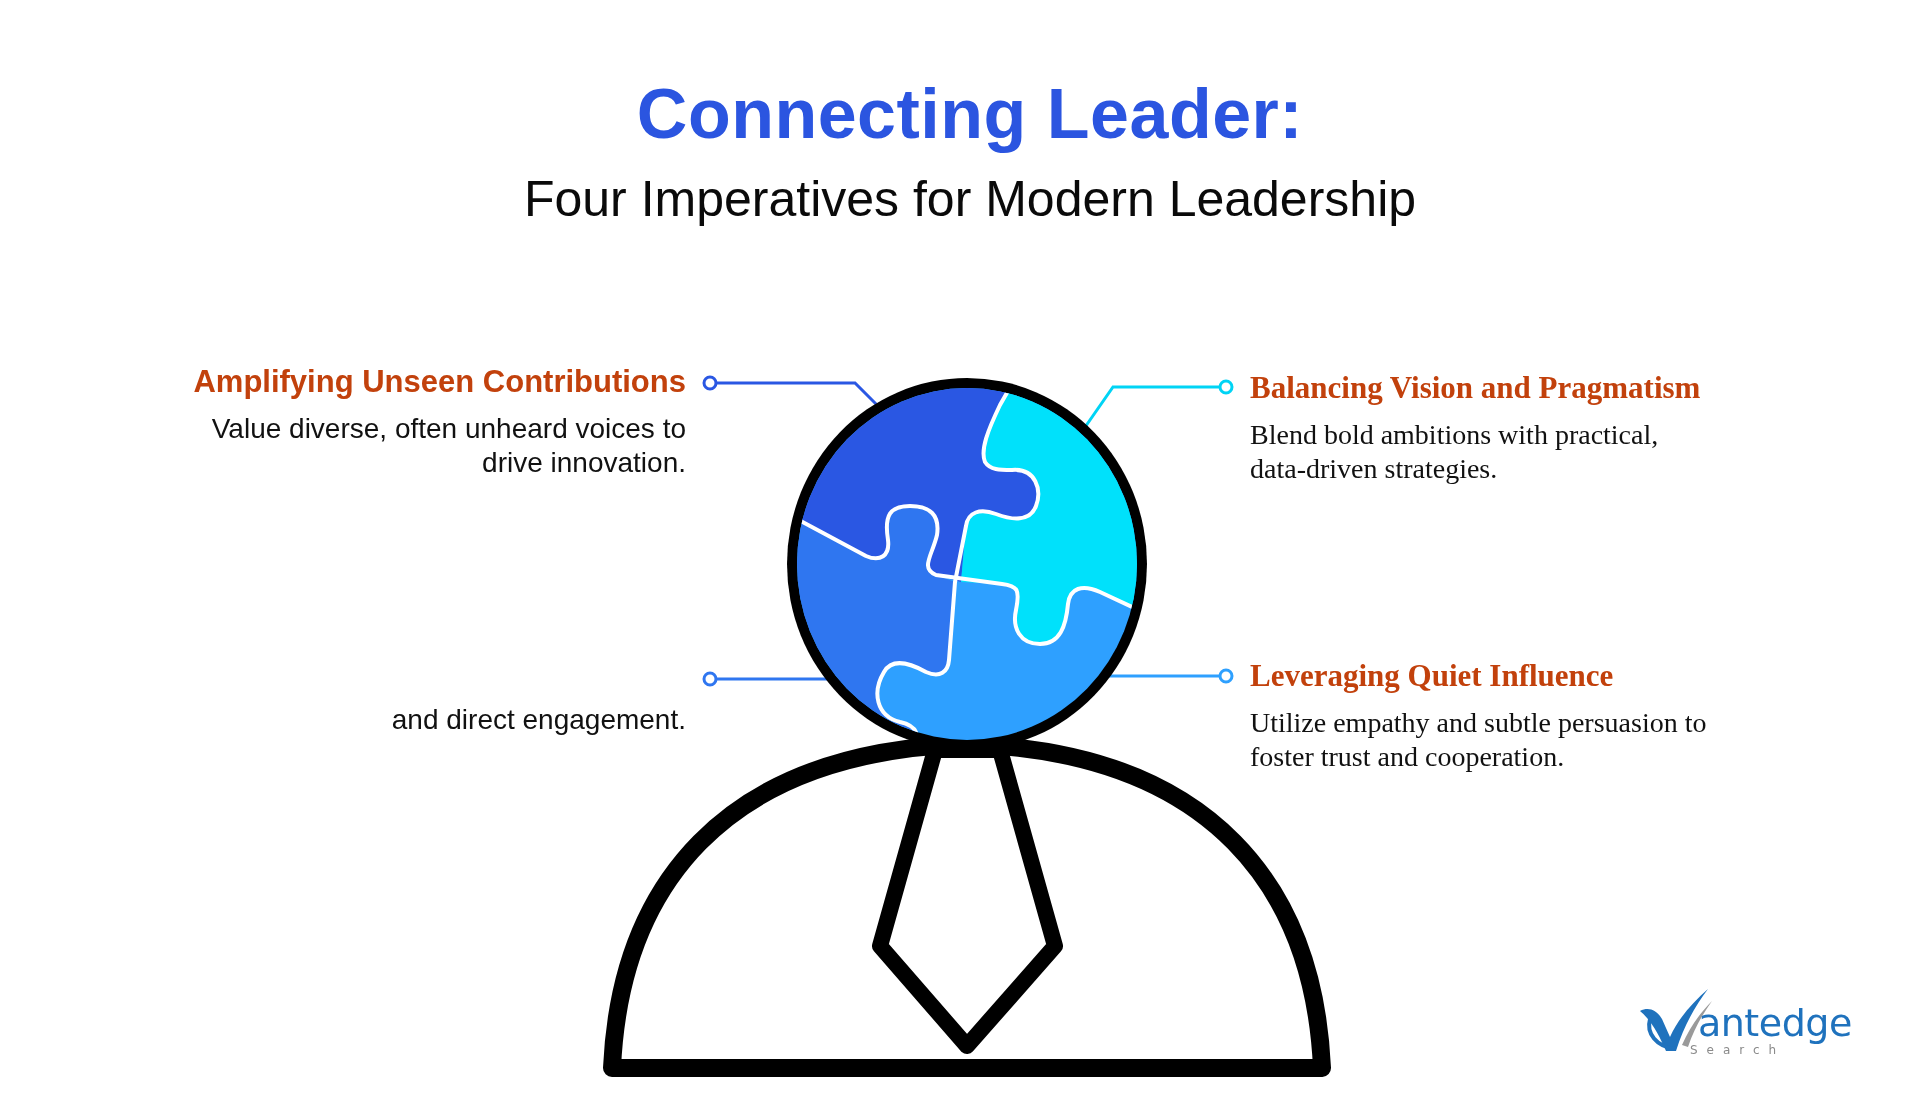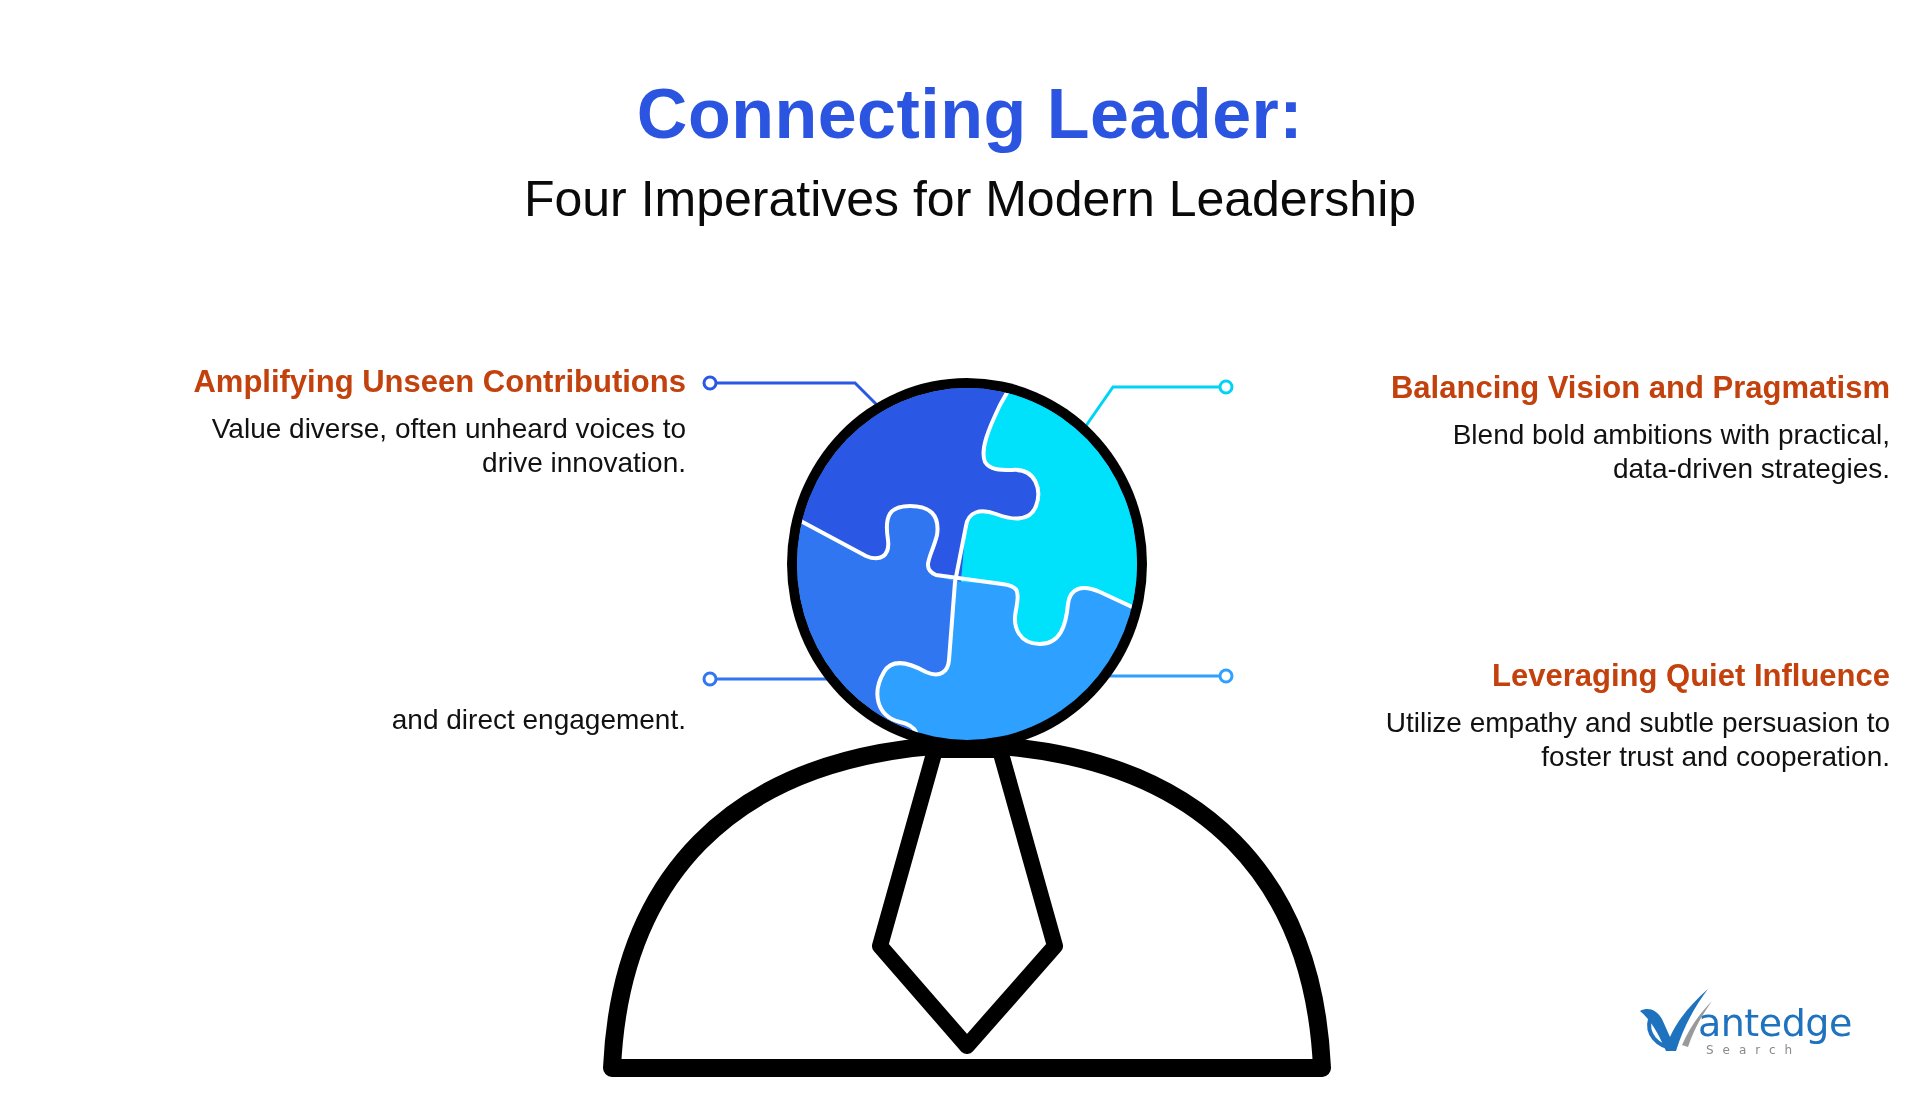--- a/index.html
+++ b/index.html
@@ -1,31 +1,31 @@
 <!DOCTYPE html>
 <html><head>
 <meta charset="utf-8">
 <style>
   html,body{margin:0;padding:0;background:#ffffff;}
   body{width:1920px;height:1110px;position:relative;overflow:hidden;font-family:"Liberation Sans",sans-serif;color:#0a0a0a;}
   .title{position:absolute;left:0;width:1940px;top:74px;text-align:center;font-size:70px;font-weight:700;color:#2b55e0;letter-spacing:0.5px;}
   .subtitle{position:absolute;left:0;width:1940px;top:170px;text-align:center;font-size:50px;font-weight:400;color:#0a0a0a;}
   .block{position:absolute;width:640px;}
   .block.left{text-align:right;}
-  .block.right{text-align:right;}
+  .block.right{text-align:left;font-family:Liberation Serif, serif;}
   .block h3{margin:0;font-size:31px;font-weight:700;line-height:40px;color:#c2410c;}
   .block p{margin:10px 0 0 0;font-size:28px;line-height:34px;color:#111;}
   #b1{left:46px;top:362px;}
   #b2{left:46px;top:659px;}
   #b3{left:1250px;top:368px;}
   #b4{left:1250px;top:656px;}
   svg.figure{position:absolute;left:0;top:0;}
   .logo{position:absolute;left:1636px;top:985px;width:230px;height:75px;}
   .logo .word{position:absolute;left:62px;top:16px;font-size:38px;color:#1f72bd;font-family:"DejaVu Sans",sans-serif;letter-spacing:-0.5px;}
-  .logo .sub{position:absolute;left:70px;top:58px;font-size:12px;color:#8a8a8a;letter-spacing:9px;font-family:"DejaVu Sans",sans-serif;}
+  .logo .sub{position:absolute;left:54px;top:58px;font-size:12px;color:#8a8a8a;letter-spacing:9px;font-family:"DejaVu Sans",sans-serif;}
 </style>
 </head>
 <body>
 
 <div class="title">Connecting Leader:</div>
 <div class="subtitle">Four Imperatives for Modern Leadership</div>
 
 <svg class="figure" width="1920" height="1110" viewBox="0 0 1920 1110">
   <defs>
     <clipPath id="headClip">

